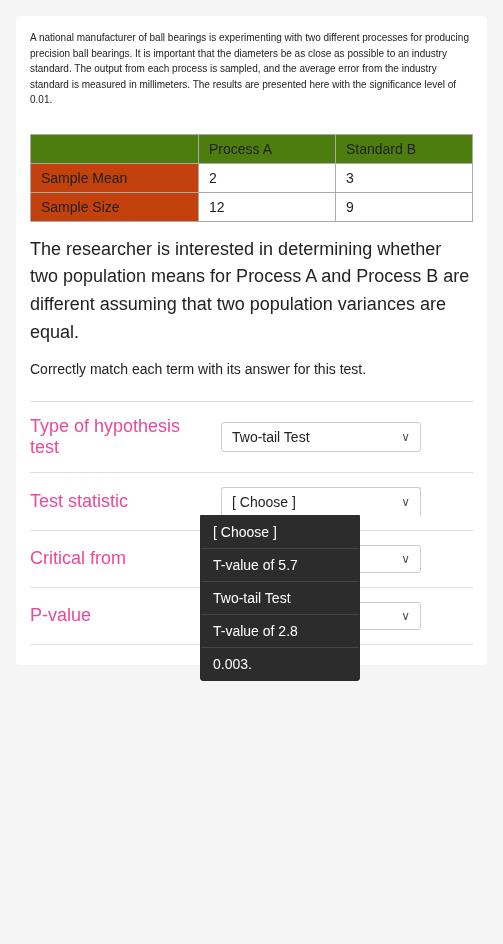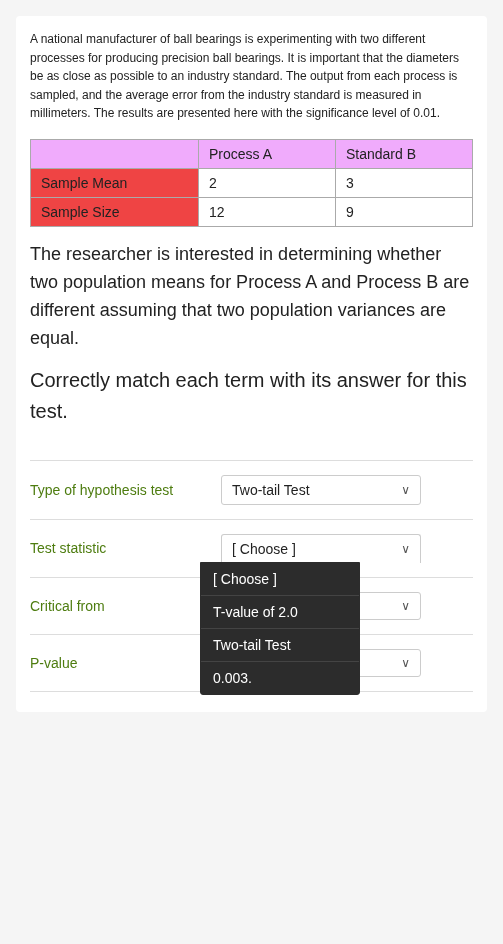--- a/index.html
+++ b/index.html
@@ -11,85 +11,85 @@
       min-height: 944px;
       padding: 16px;
       color: #222;
     }
     .content-area {
       background: #fff;
       padding: 14px 14px 20px 14px;
       border-radius: 4px;
     }
     .intro-text {
-      font-size: 12px;
+      font-size: 10px;
       line-height: 1.55;
-      margin-bottom: 16px;
+      margin-bottom: 26px;
     }
     
     .data-table {
       width: 100%;
       border-collapse: collapse;
       margin-bottom: 14px;
       font-size: 14px;
     }
     .data-table td, .data-table th {
       border: 1px solid #aaa;
       padding: 6px 10px;
       vertical-align: middle;
     }
     .data-table thead td {
-      background: #f0abfc;
+      background: #4d7c0f;
       font-weight: normal;
       text-align: left;
     }
     .data-table tbody td:first-child {
       font-weight: normal;
-      background: #ef4444;
+      background: #c2410c;
     }
     .data-table tbody td {
       background: #fff;
     }
     .row-label-cell {
       width: 38%;
     }
     .value-cell {
       width: 31%;
     }
     
     .body-text {
       font-size: 18px;
       line-height: 1.55;
       margin-bottom: 12px;
     }
     .instruction-text {
-      font-size: 20px;
+      font-size: 14px;
       line-height: 1.55;
-      margin-bottom: 33px;
+      margin-bottom: 20px;
     }
     
     .match-section {
       display: flex;
       flex-direction: column;
       gap: 0;
     }
     .match-row {
       display: flex;
       align-items: center;
       padding: 14px 0;
       border-bottom: 1px solid #ddd;
       position: relative;
     }
     .match-row:first-child {
       border-top: 1px solid #ddd;
     }
     .match-label {
       width: 170px;
-      font-size: 14px;
-      color: #4d7c0f;
+      font-size: 18px;
+      color: #ec4899;
       flex-shrink: 0;
     }
     .match-control {
       flex: 1;
       position: relative;
       padding-left: 21px;
     }
     
     .dropdown-select {
       display: flex;
@@ -191,22 +191,23 @@
     <div class="match-row">
       <span class="match-label">Test statistic</span>
       <div class="match-control dropdown-open">
         <div class="dropdown-select">
           <span>[ Choose ]</span>
           <span class="chevron">∨</span>
         </div>
 
         <div class="dropdown-panel">
           <div class="panel-item panel-item-selected">[ Choose ]</div>
-          <div class="panel-item">T-value of 2.0</div>
+          <div class="panel-item">T-value of 5.7</div>
           <div class="panel-item">Two-tail Test</div>
+          <div class="panel-item">T-value of 2.8</div>
           <div class="panel-item">0.003.</div>
         </div>
       </div>
     </div>
 
     <div class="match-row">
       <span class="match-label">Critical from</span>
       <div class="match-control">
         <div class="dropdown-select">
           <span></span>

